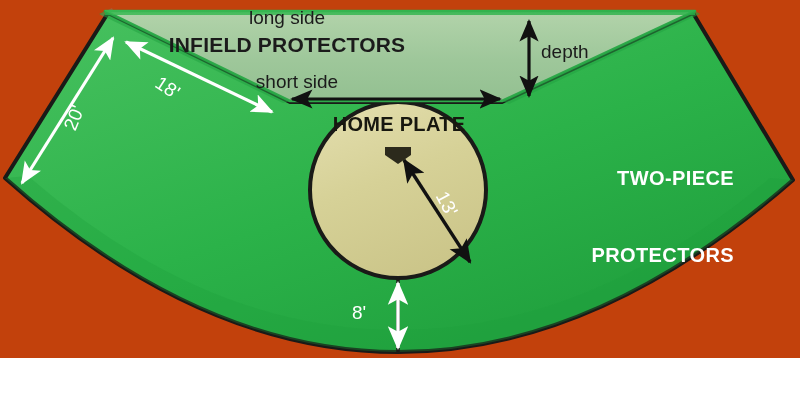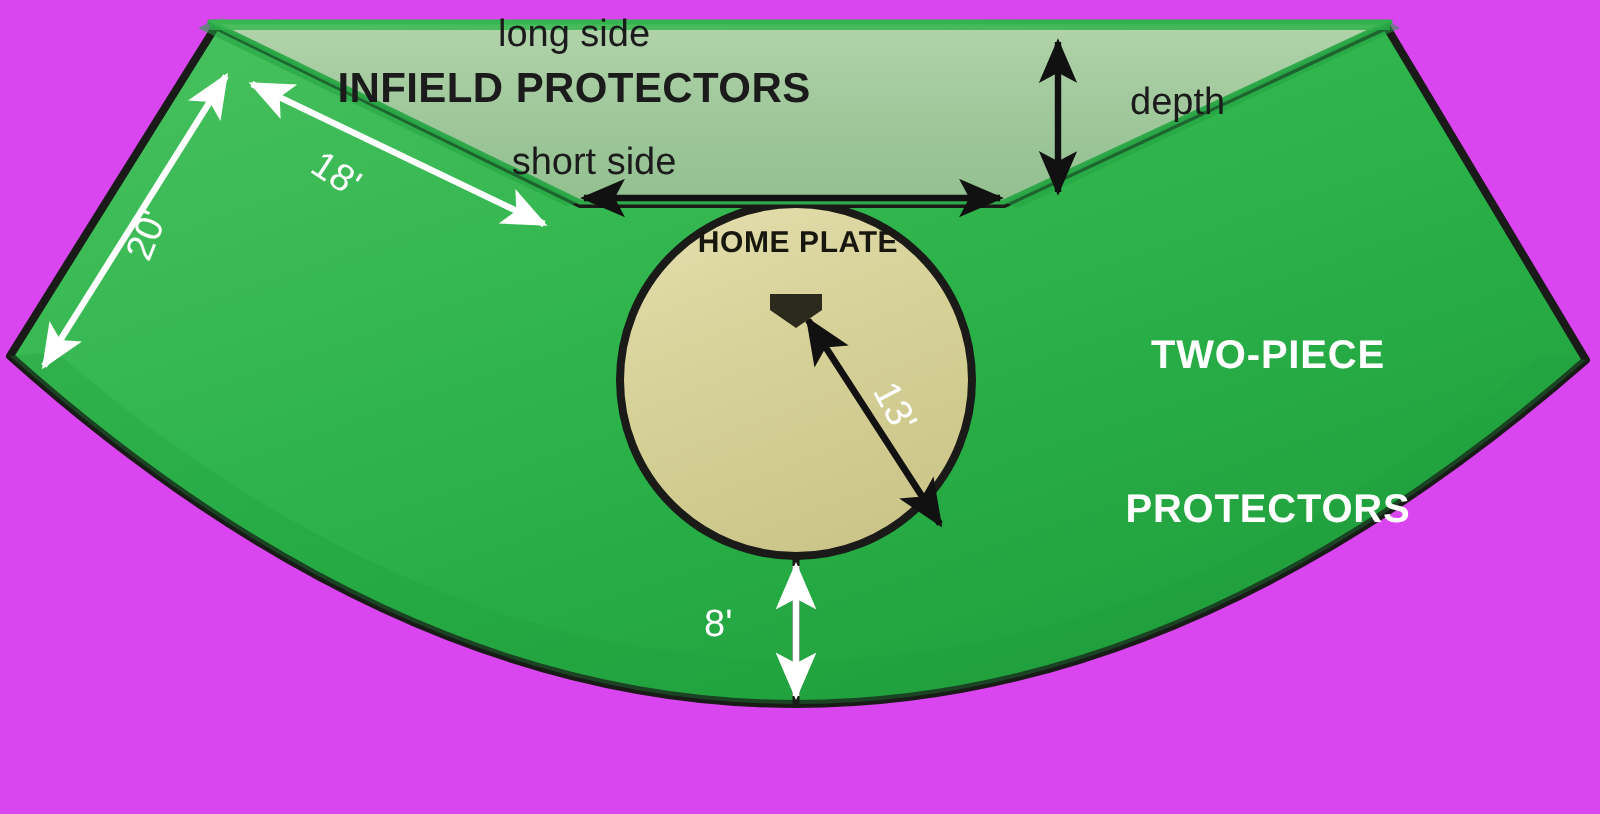--- a/index.html
+++ b/index.html
@@ -9,22 +9,22 @@
   }
   body {
     width: 800px;
     height: 407px;
     font-family: "Liberation Sans", sans-serif;
     overflow: hidden;
   }
   #diagram-root {
     position: relative;
     width: 800px;
-    height: 407px;
-    background: #d946ef;
+    height: 358px;
+    background: #c2410c;
   }
   svg#field-svg {
     position: absolute;
     left: 0;
     top: 0;
     width: 800px;
     height: 407px;
     display: block;
   }
   .lbl {
@@ -52,35 +52,34 @@
     left: 0; top: 72px; width: 800px;
     text-align: center;
     font-size: 19px;
     color: #1b1b1b;
     transform: translateX(-103px);
   }
   .lbl-depth {
     left: 541px; top: 42px;
     font-size: 19px;
     color: #1b1b1b;
-    margin-left: 24px;
   }
   .lbl-home-plate {
     left: 304px; top: 114px;
     width: 190px;
     text-align: center;
-    font-size: 15px;
+    font-size: 20px;
     font-weight: bold;
     color: #17170f;
     letter-spacing: 0.3px;
   }
   .lbl-collar {
     left: 534px; top: 115px;
     width: 200px;
-    text-align: center;
+    text-align: right;
     font-size: 20px;
     font-weight: bold;
     color: #ffffff;
     letter-spacing: 0.4px;
     line-height: 1.28;
   }
   .lbl-dim {
     font-size: 19px;
     color: #ffffff;
     font-weight: normal;

